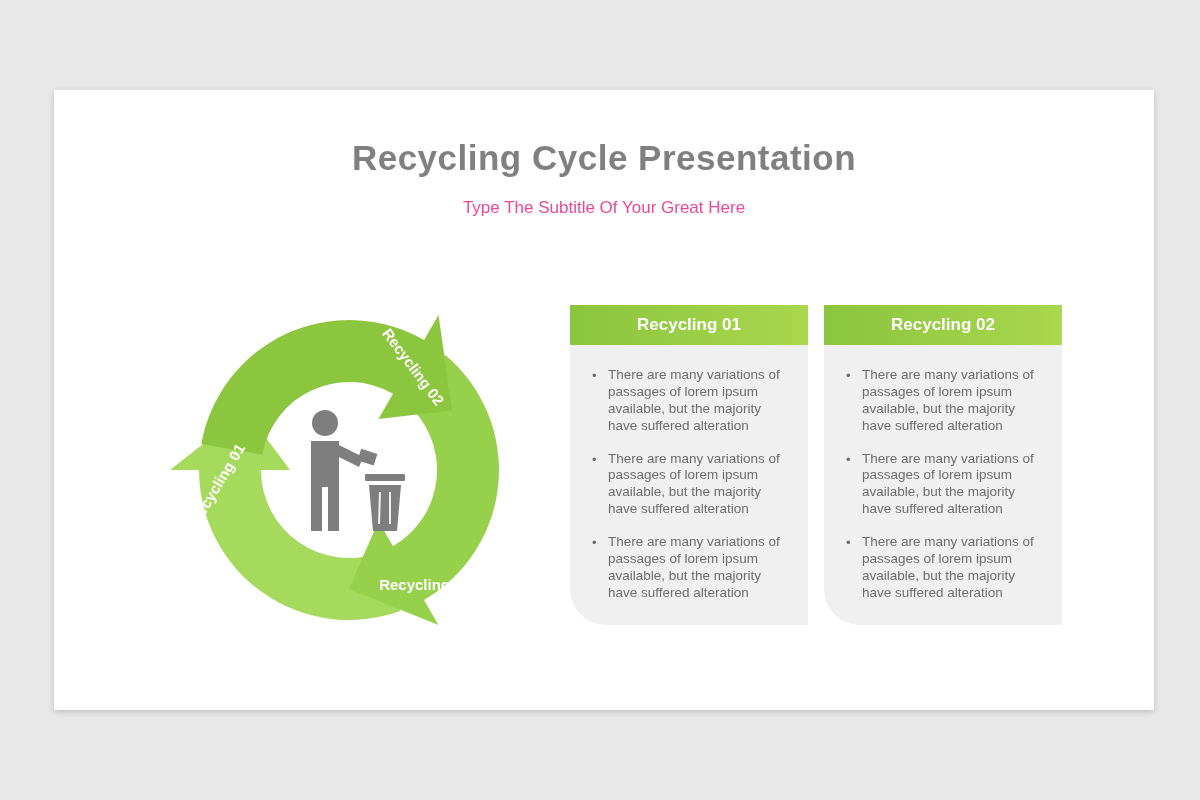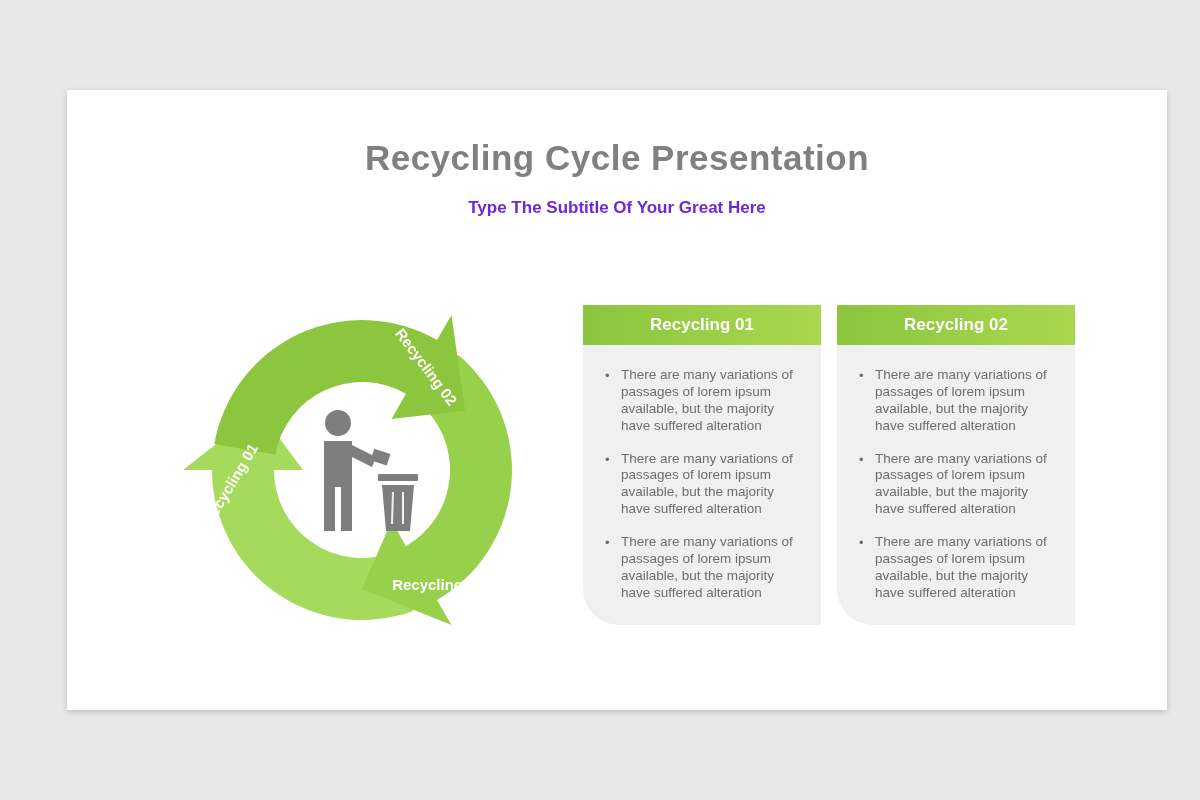--- a/index.html
+++ b/index.html
@@ -4,32 +4,32 @@
 <style>
   * { margin:0; padding:0; box-sizing:border-box; }
   html,body { width:1200px; height:800px; }
   body {
     background:#e8e8e8;
     font-family:"Liberation Sans", sans-serif;
     position:relative;
     overflow:hidden;
   }
   .slide {
-    position:absolute; left:67px; top:90px; width:1100px; height:620px;
+    position:absolute; left:54px; top:90px; width:1100px; height:620px;
     background:#ffffff;
     box-shadow:0 2px 6px rgba(0,0,0,0.18);
   }
   .title {
     position:absolute; top:50px; left:0; width:100%;
     text-align:center; font-size:35px; font-weight:bold;
     color:#808080; letter-spacing:0.5px; line-height:1;
   }
   .subtitle {
     position:absolute; top:109px; left:0; width:100%;
-    text-align:center; font-size:17px; color:#6d28d9; line-height:1;font-weight:bold;
+    text-align:center; font-size:17px; color:#ec4899; line-height:1;
   }
   .diagram {
     position:absolute; left:105px; top:185px; width:380px; height:390px;
   }
   .arrow-label {
     font-family:"Liberation Sans", sans-serif;
     font-size:15px; font-weight:bold;
   }
   .card {
     position:absolute; top:215px; width:238px;

